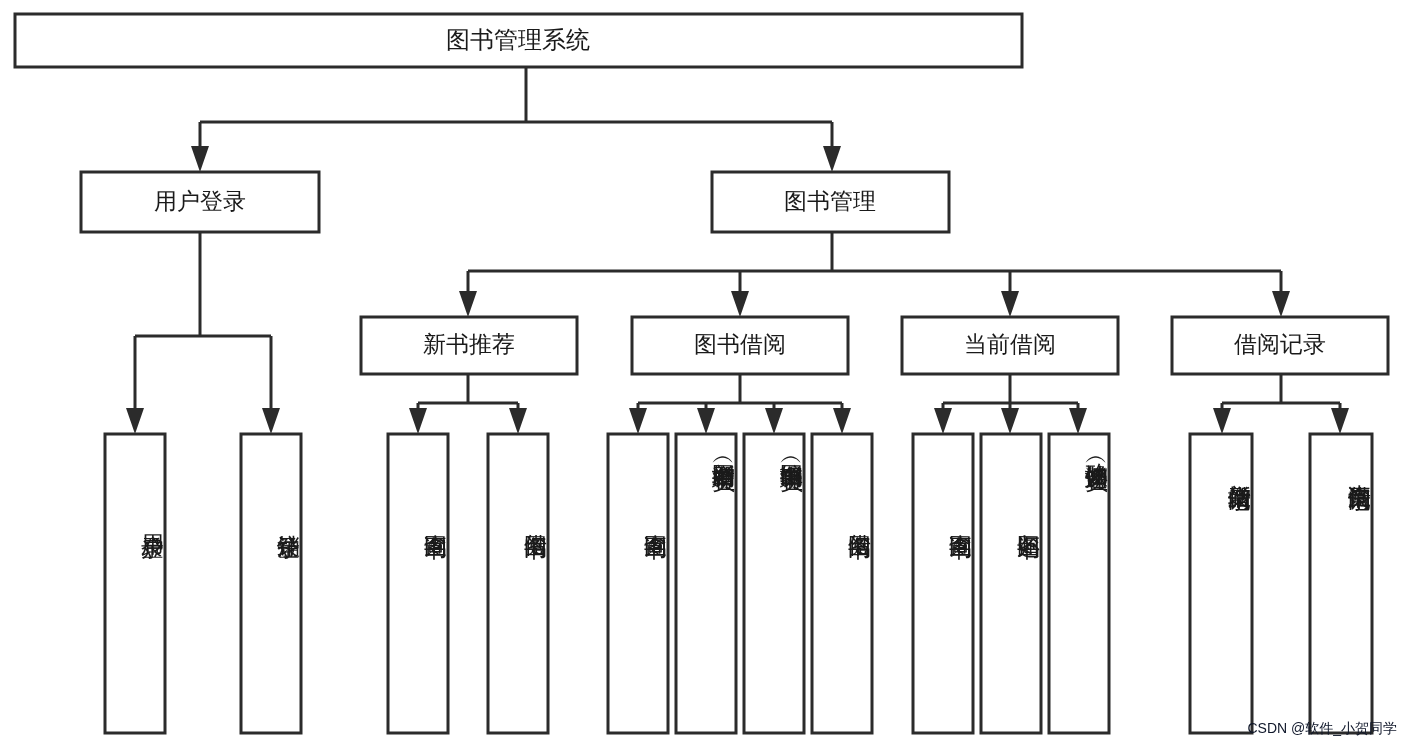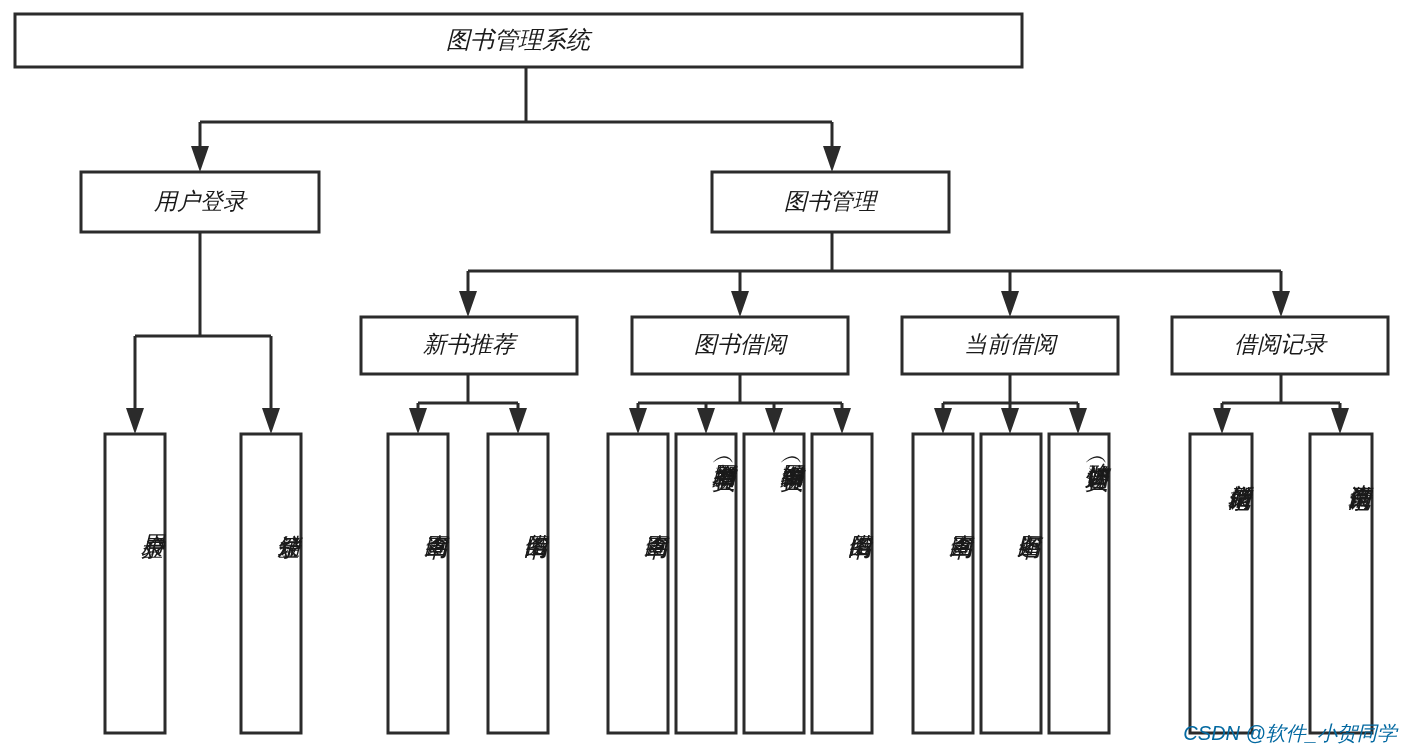--- a/index.html
+++ b/index.html
@@ -10,21 +10,20 @@
   }
   body {
     font-family: "Liberation Sans", "DejaVu Sans", sans-serif;
   }
   #diagram-root {
     position: relative;
     width: 1405px;
     height: 747px;
     background: #ffffff;
     overflow: hidden;
-    font-style: italic;
   }
   svg.diagram-canvas {
     position: absolute;
     left: 0;
     top: 0;
     width: 1405px;
     height: 747px;
   }
   .node-box {
     fill: #ffffff;
@@ -60,24 +59,24 @@
     line-height: 1.08;
     color: #1a1a1a;
     letter-spacing: 1px;
     text-align: center;
     white-space: nowrap;
     pointer-events: none;
   }
   .watermark {
     position: absolute;
     right: 8px;
-    bottom: 0;
-    font-family: "Liberation Sans", "DejaVu Sans", sans-serif;
-    font-size: 20px;
-    color: #0369a1;
+    bottom: 9px;
+    font-family: "Liberation Sans", "DejaVu Sans", sans-serif;
+    font-size: 14px;
+    color: #0f172a;
     white-space: nowrap;
   }
 </style>
 </head>
 <body>
 
 <div id="diagram-root">
 
   <svg class="diagram-canvas" viewBox="0 0 1405 747">
 

